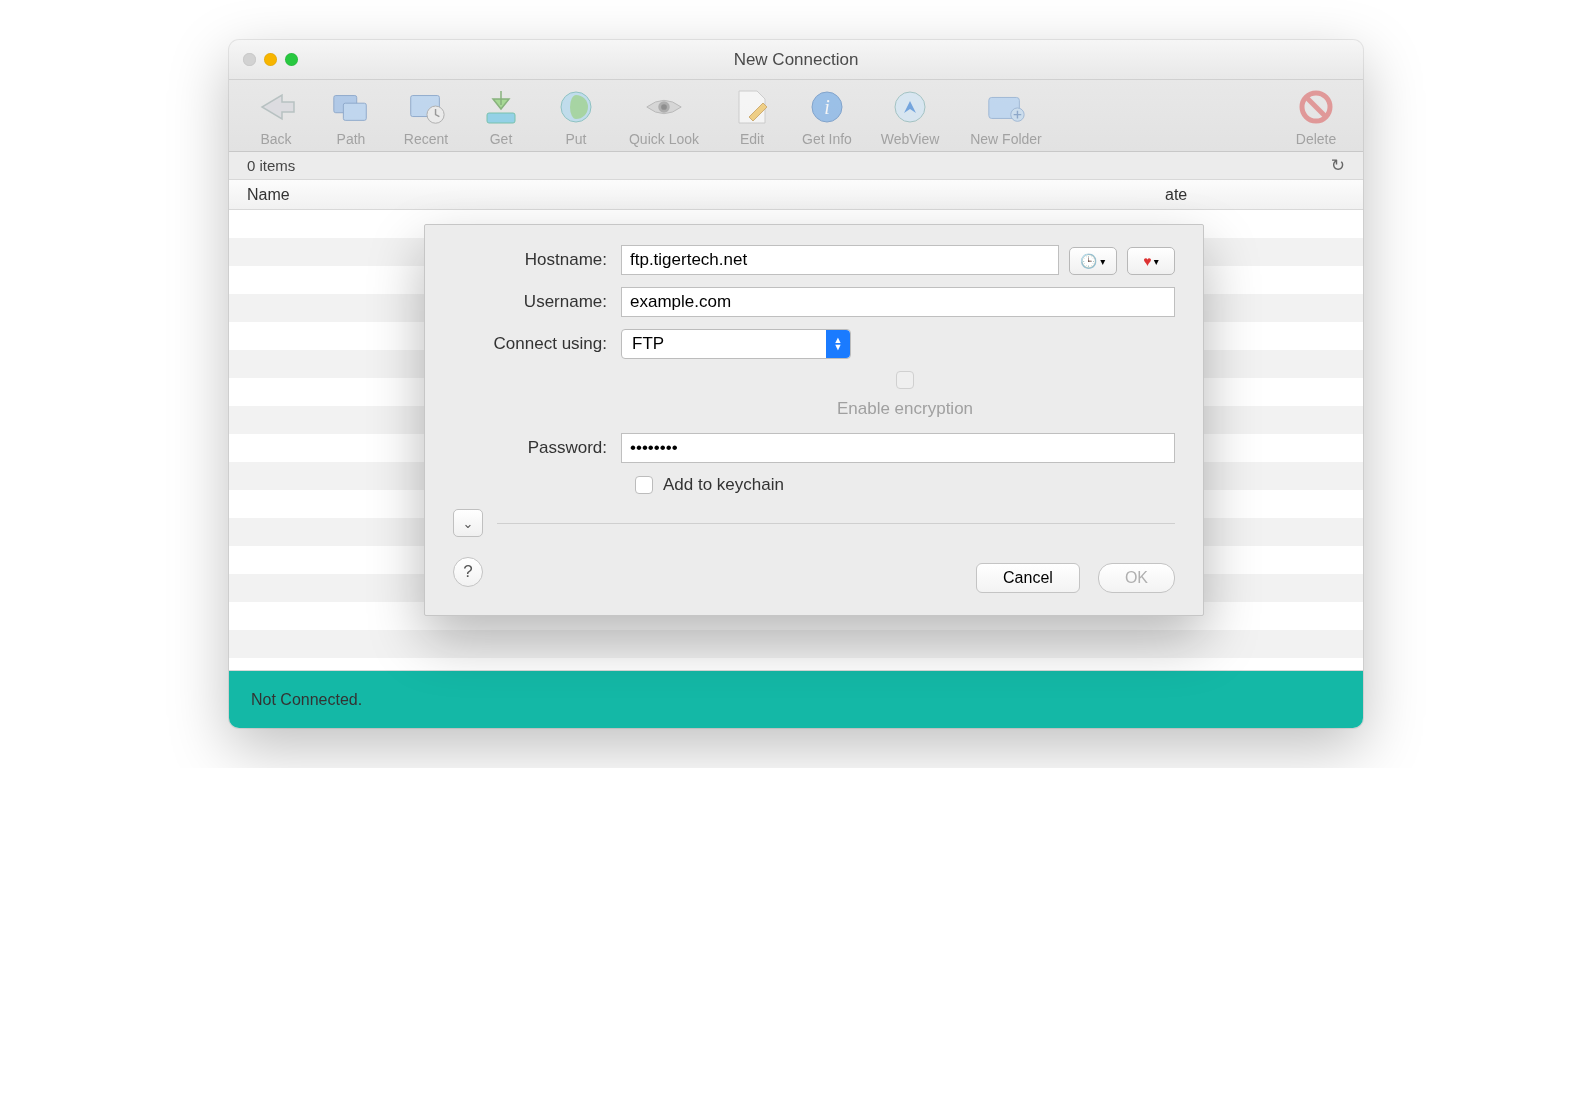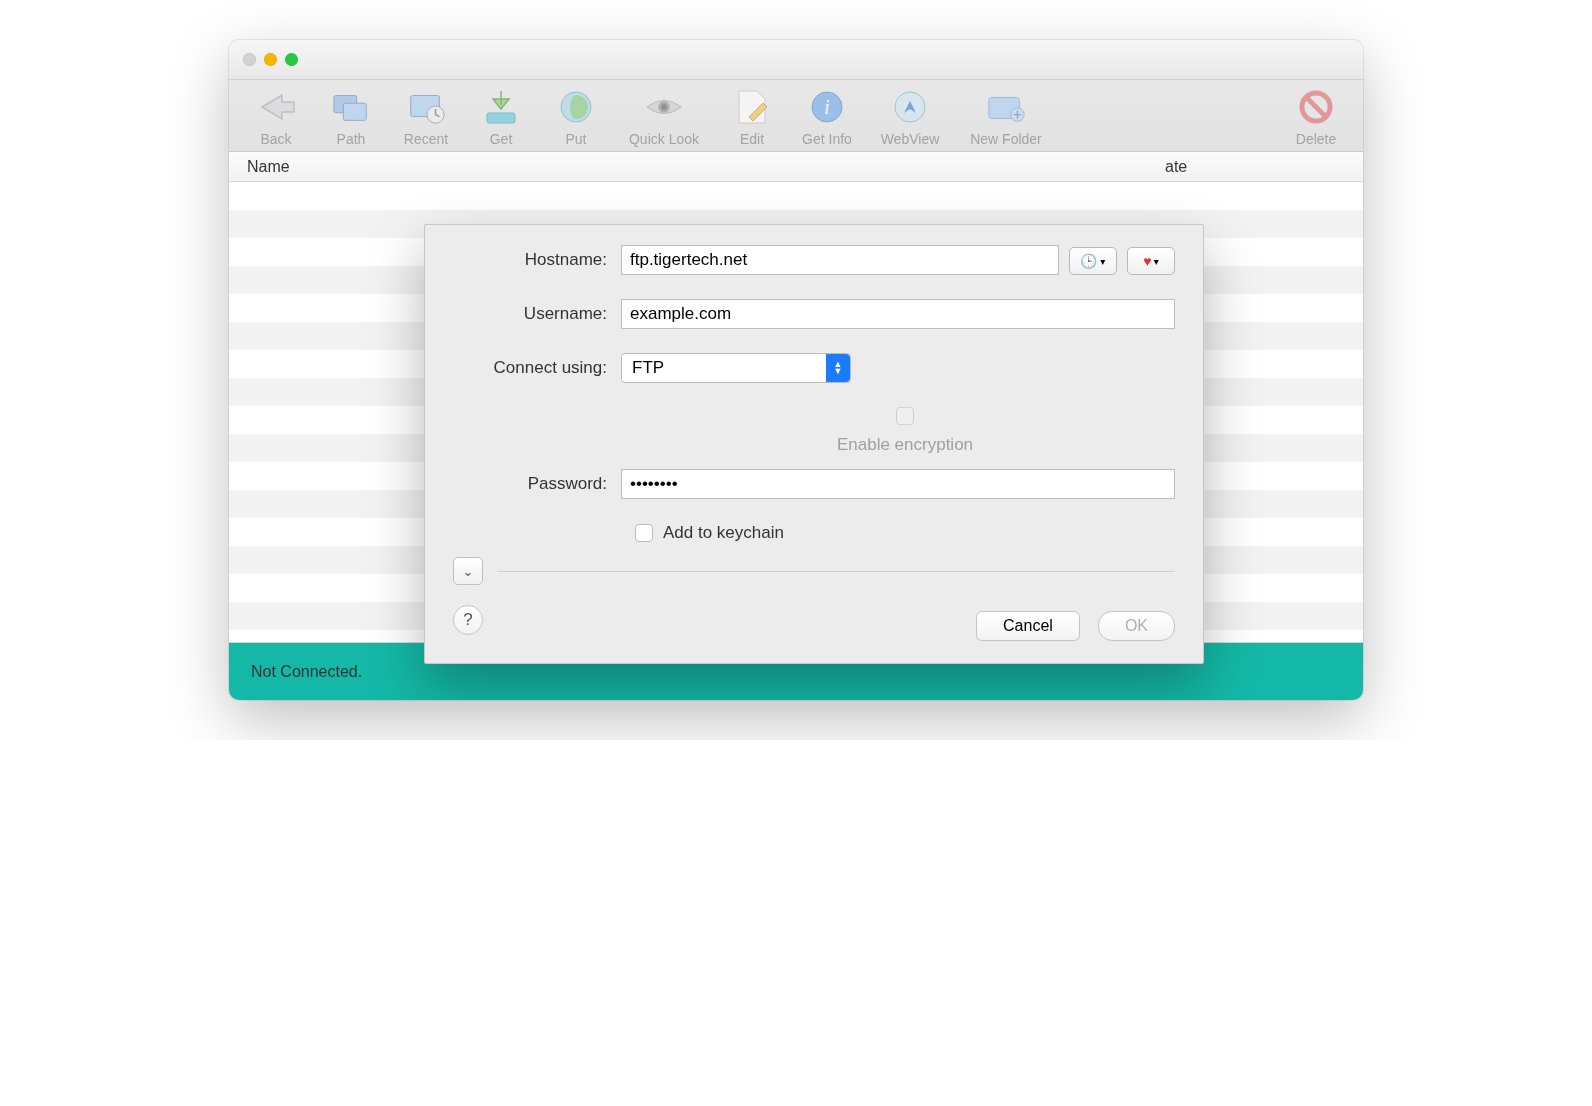--- a/index.html
+++ b/index.html
@@ -128,21 +128,21 @@
       width: 780px;
       background: #ececec;
       border: 1px solid #c6c6c6;
       border-radius: 2px;
       box-shadow: 0 24px 55px rgba(0,0,0,0.28);
       padding: 20px 28px 22px 28px;
     }
     .form-row {
       display: flex;
       align-items: center;
-      margin-bottom: 24px;
+      margin-bottom: 12px;
     }
     .form-label {
       width: 168px;
       text-align: right;
       font-size: 17px;
       color: #333;
       padding-right: 14px;
     }
     .form-field { flex: 1; display: flex; align-items: flex-end; gap: 10px; }
     input[type="text"], input[type="password"] {
@@ -263,20 +263,21 @@
 <body>
 
 <div class="window">
 
   <div class="titlebar">
     <div class="traffic-lights">
       <span class="tl-close"></span>
       <span class="tl-min"></span>
       <span class="tl-max"></span>
     </div>
+    <div class="window-title">New Connection</div>
   </div>
 
   <div class="toolbar">
     <div class="tool-item">
       <div class="tool-icon">
         <svg width="40" height="36" viewBox="0 0 40 36">
             <path d="M26 6 L26 13 L38 13 L38 23 L26 23 L26 30 L6 18 Z" fill="#d7d7dd" stroke="#9aa" stroke-width="1.5"></path>
           </svg>
       </div>
       <div class="tool-label">Back</div>
@@ -370,20 +371,24 @@
       <div class="tool-icon">
         <svg width="36" height="36" viewBox="0 0 36 36">
             <circle cx="18" cy="18" r="14" fill="none" stroke="#d66" stroke-width="5"></circle>
             <path d="M9 9 L27 27" stroke="#d66" stroke-width="5"></path>
           </svg>
       </div>
       <div class="tool-label">Delete</div>
     </div>
   </div>
 
+  <div class="statusbar">
+    <span>0 items</span>
+    <span class="refresh-icon">↻</span>
+  </div>
 
   <div class="list-header">
     <div class="col-name">Name</div>
     <div class="col-date">ate</div>
   </div>
 
   <div class="list-body">
     <div class="row"></div>
     <div class="row"></div>
     <div class="row"></div>

